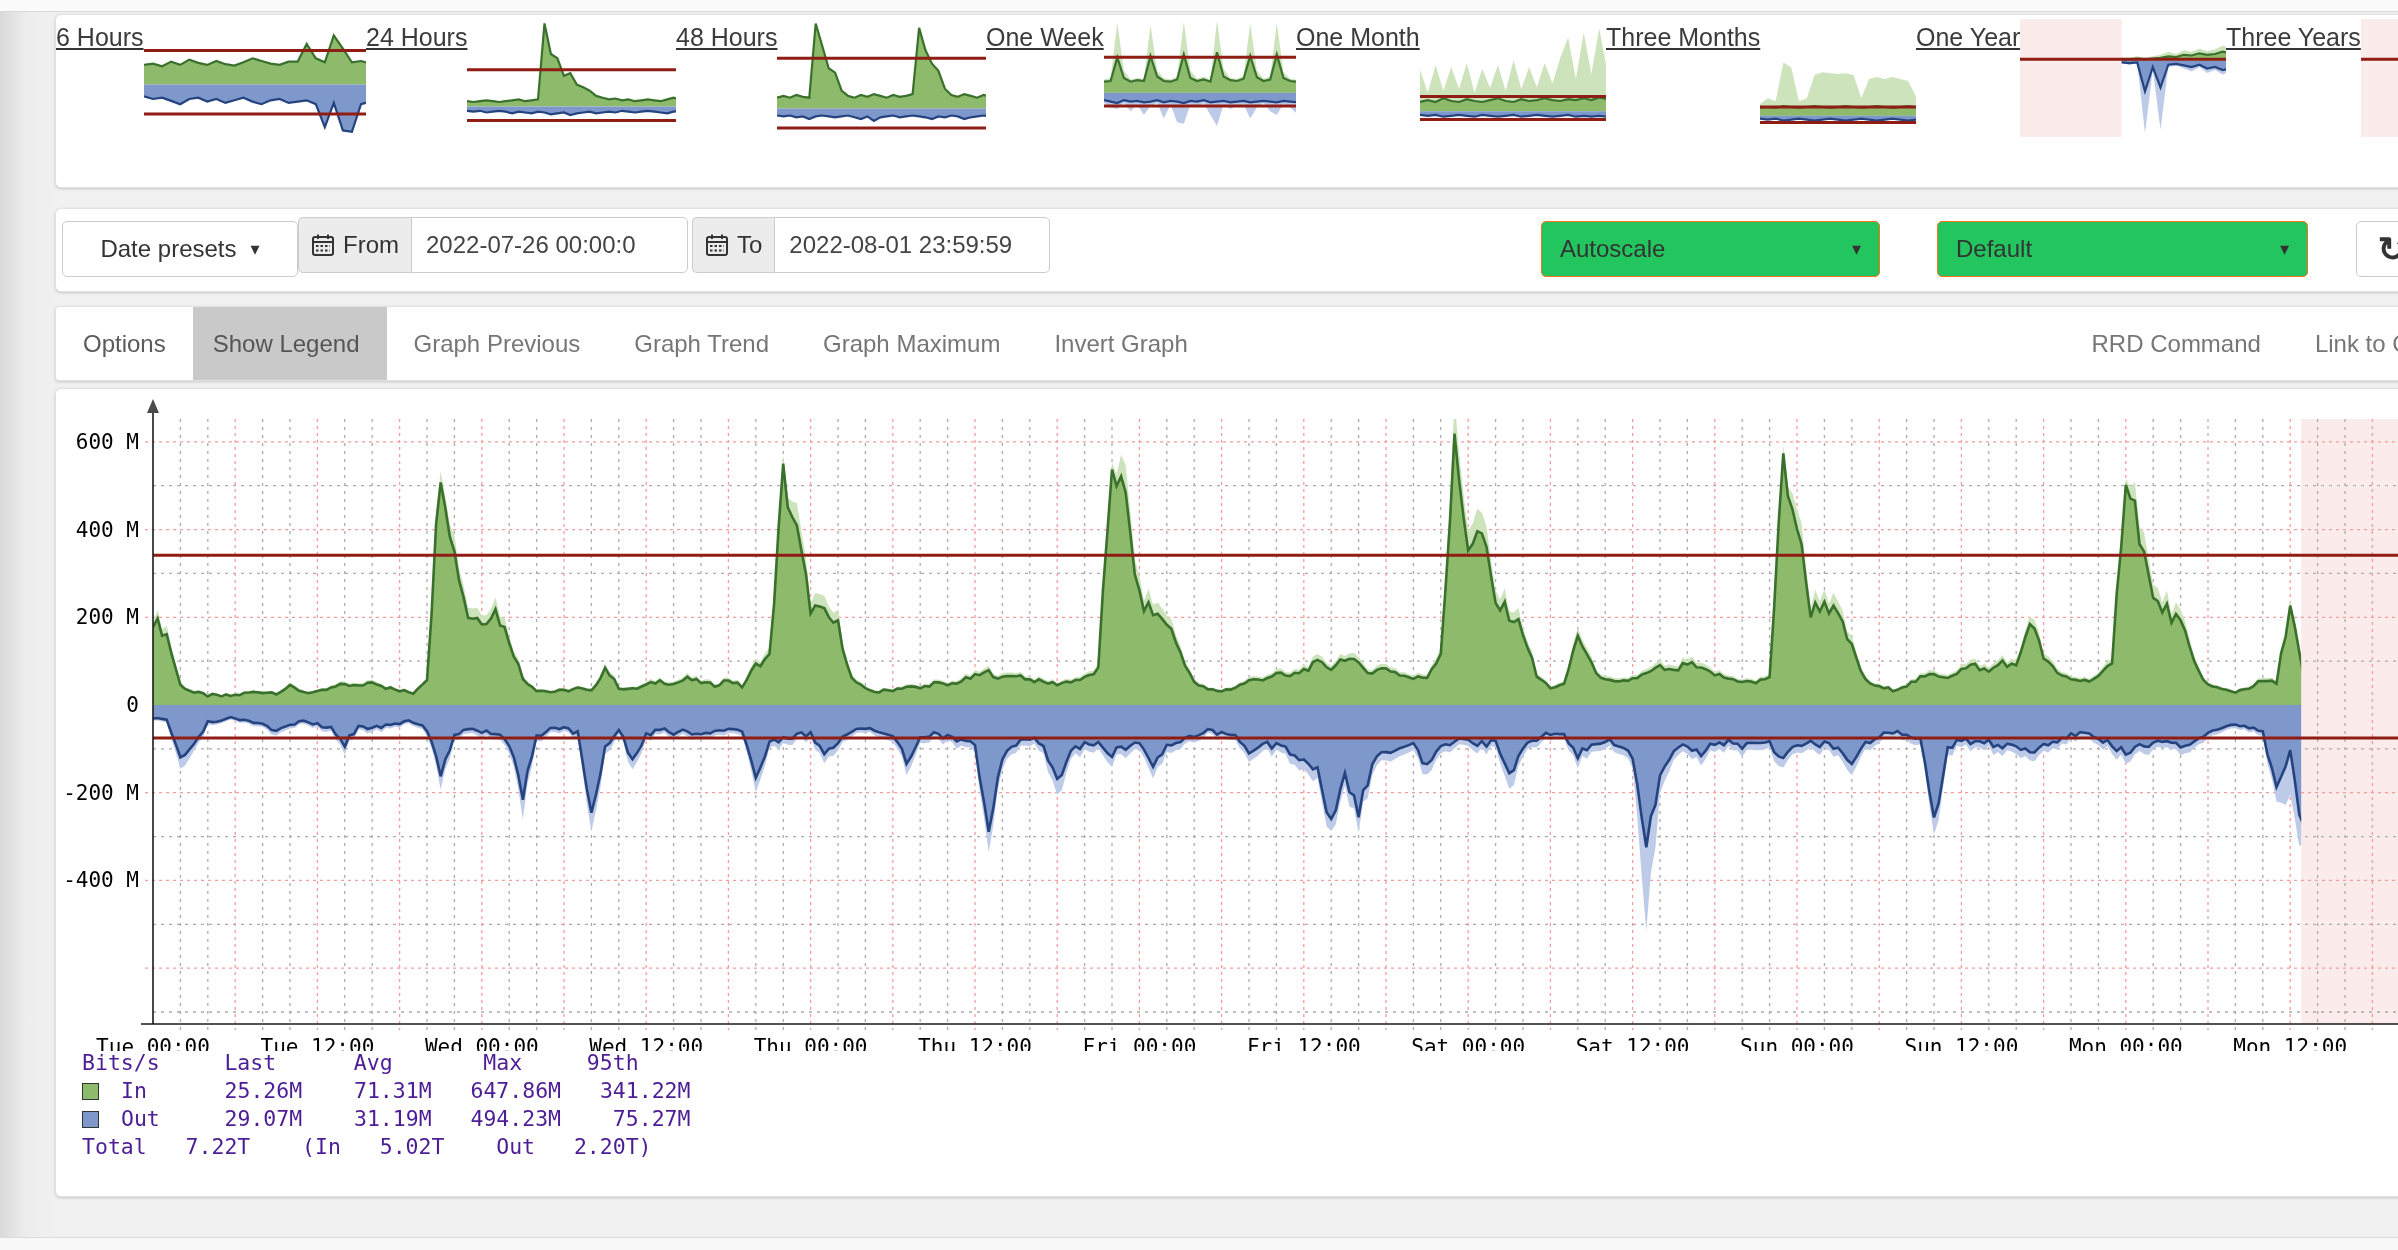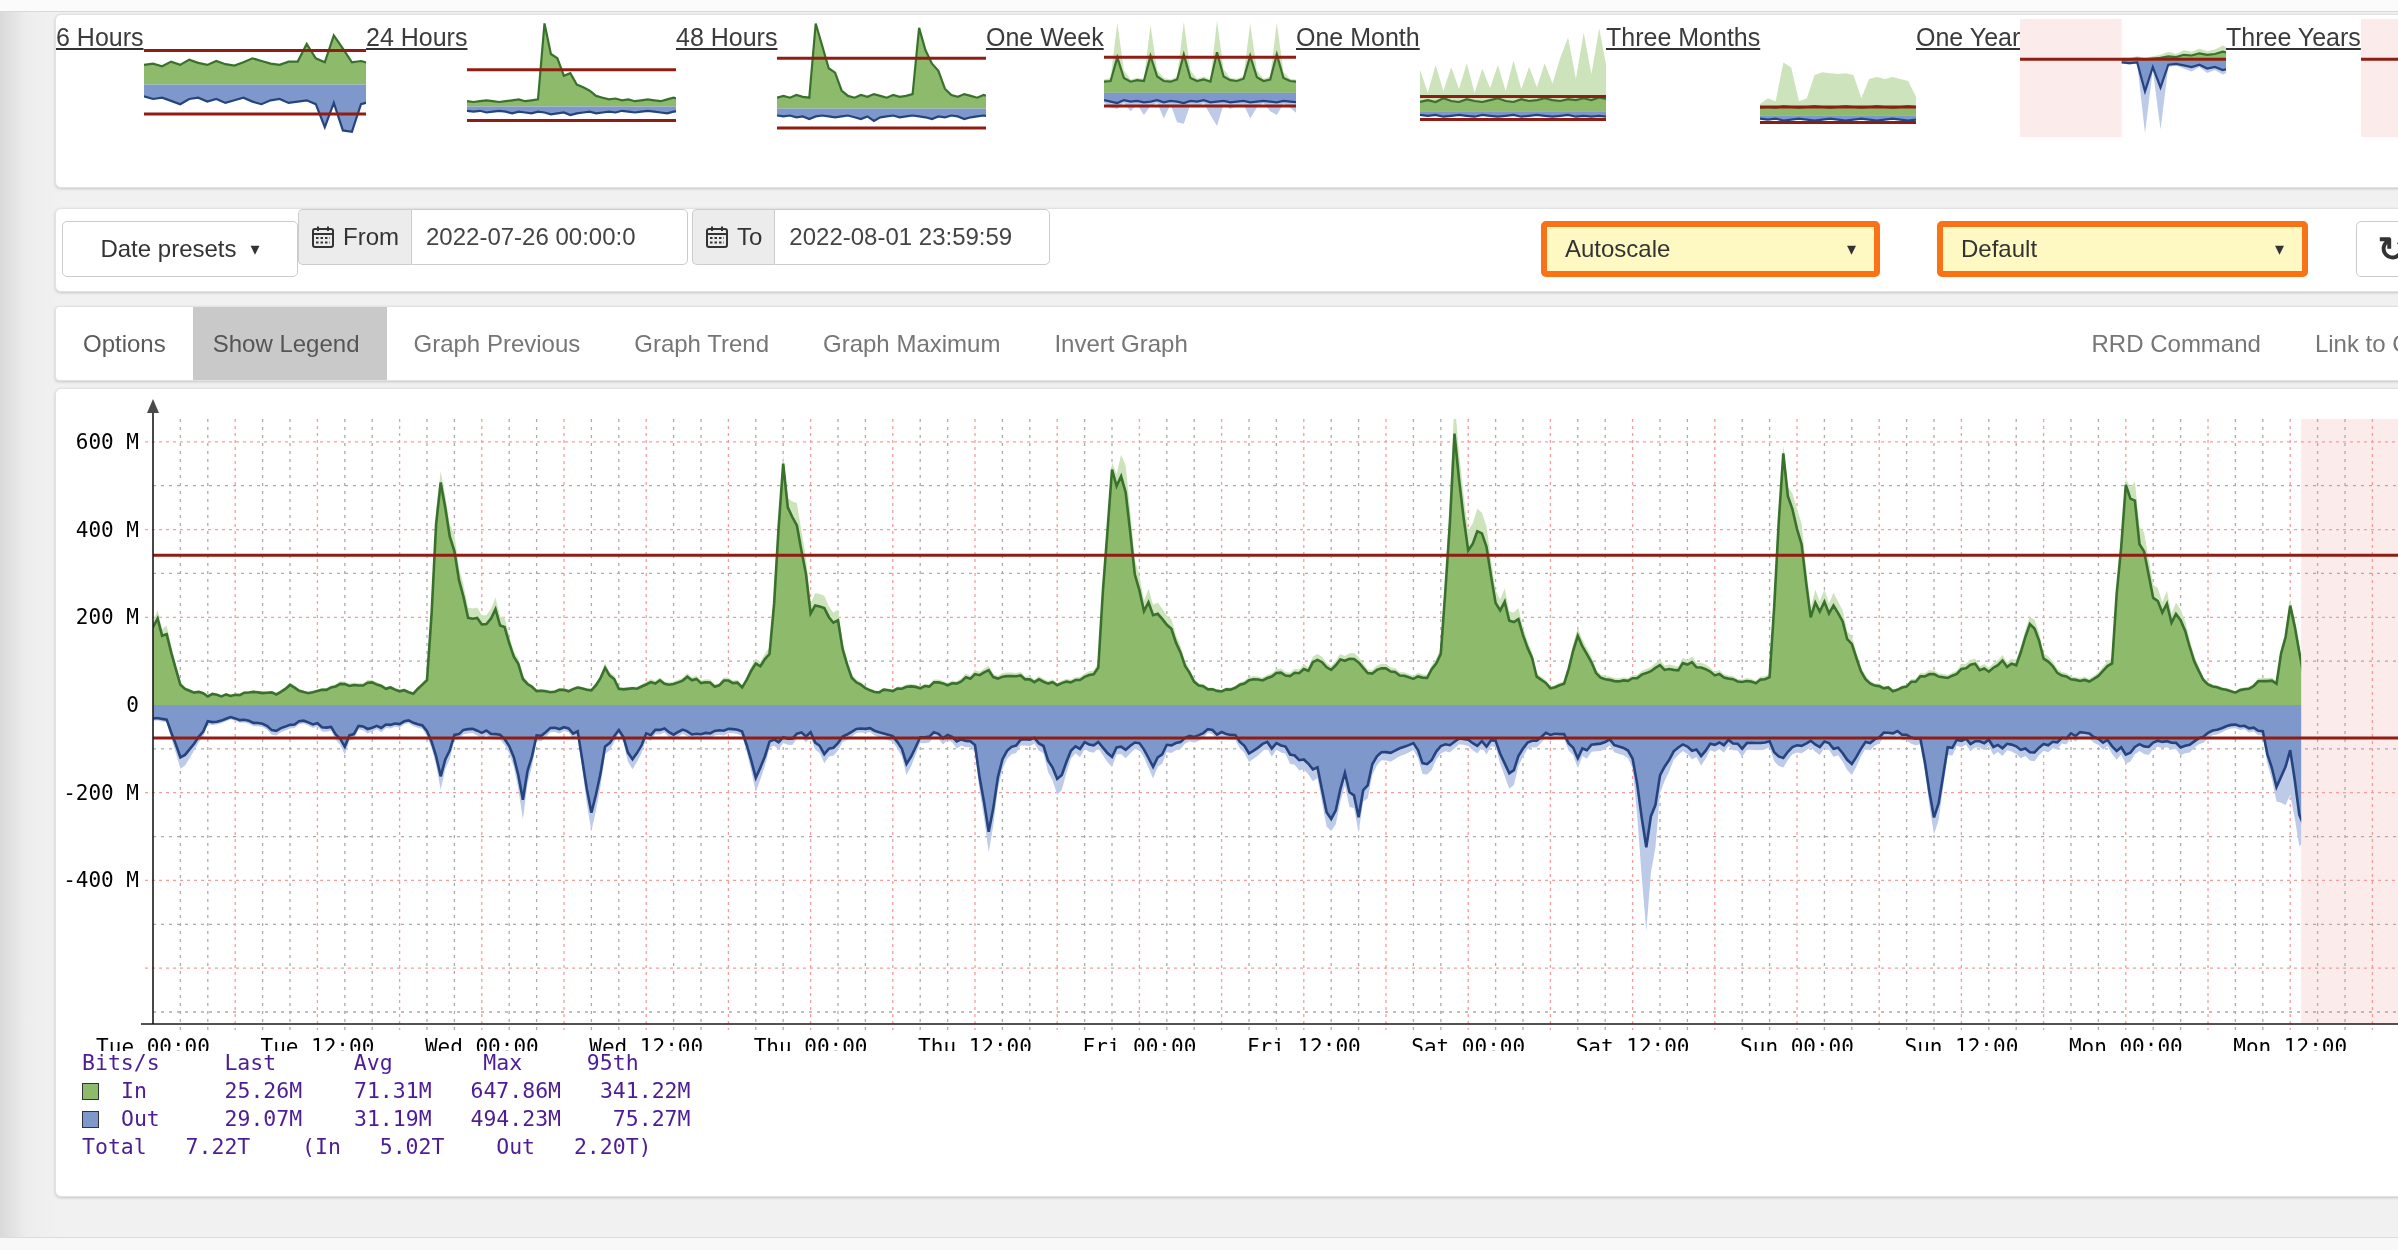--- a/index.html
+++ b/index.html
@@ -18,32 +18,32 @@
   .thumb{width:310px;flex:0 0 310px;display:flex;flex-direction:row;align-items:flex-start;cursor:pointer;text-decoration:underline;}
   .thumb .tlabel{font-size:25px;color:#3b3b3b;margin-top:7px;line-height:30px;white-space:nowrap;}
   .thumb svg{margin-top:4px;}
   
   #controls{left:55px;top:208px;width:2430px;height:82px;}
   .btn{
     position:absolute;top:12px;height:56px;background:#fff;border:1px solid #ccc;border-radius:5px;
     font-size:24px;color:#333;display:flex;align-items:center;justify-content:center;cursor:pointer;box-sizing:border-box;
   }
   .caret{font-size:18px;color:#333;margin-left:14px;}
-  .igroup{position:absolute;top:0;height:56px;display:flex;box-sizing:border-box;}
+  .igroup{position:absolute;top:8px;height:56px;display:flex;box-sizing:border-box;}
   .iaddon{
     background:#ececec;border:1px solid #ccc;border-right:none;border-radius:5px 0 0 5px;
     display:flex;align-items:center;padding:0 12px;font-size:24px;color:#333;gap:8px;box-sizing:border-box;
   }
   .ifield{
     background:#fff;border:1px solid #ccc;border-radius:0 5px 5px 0;font-size:24px;color:#444;
     display:flex;align-items:center;padding:16px 14px;box-sizing:border-box;font-family:"Liberation Sans",sans-serif;
     white-space:nowrap;overflow:hidden;
   }
   .select{
-    position:absolute;top:12px;height:56px;background:#fef9c3;border:6px solid #f97316;border-radius:5px;
+    position:absolute;top:12px;height:56px;background:#22c55e;border:1px solid #f97316;border-radius:5px;
     font-size:24px;color:#333;display:flex;align-items:center;padding:0 18px;box-sizing:border-box;cursor:pointer;
   }
   .select .caret{margin-left:auto;}
   
   #optionsbar{left:55px;top:306px;width:2430px;height:73px;display:flex;align-items:stretch;border-radius:4px;overflow:hidden;}
   .tab{font-size:24px;color:#767676;display:flex;align-items:center;padding:0 27px;cursor:pointer;white-space:nowrap;}
   .tab.bold{font-weight:normal;color:#5a5a5a;}
   .tab.active{background:#c9c9c9;color:#555;padding-left:20px;}
   .spacer{flex:1;}
   

